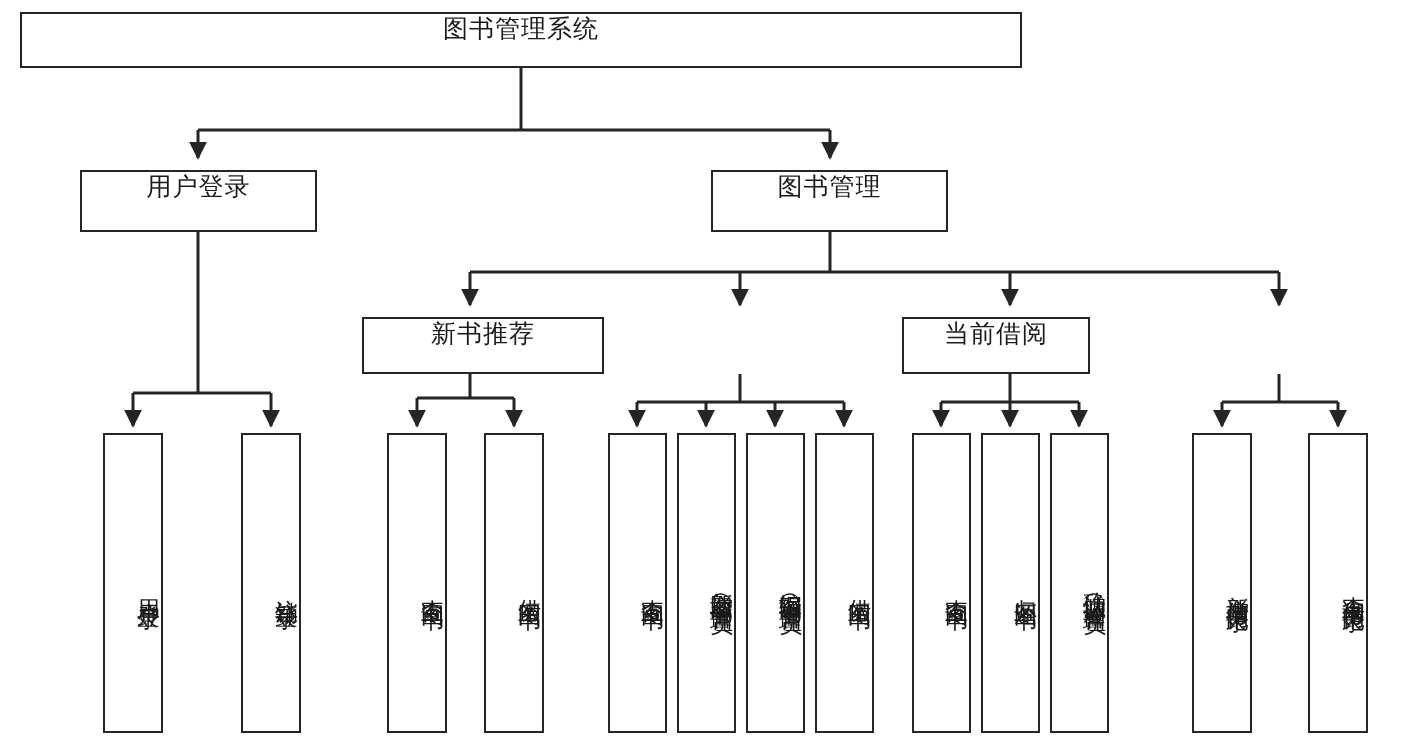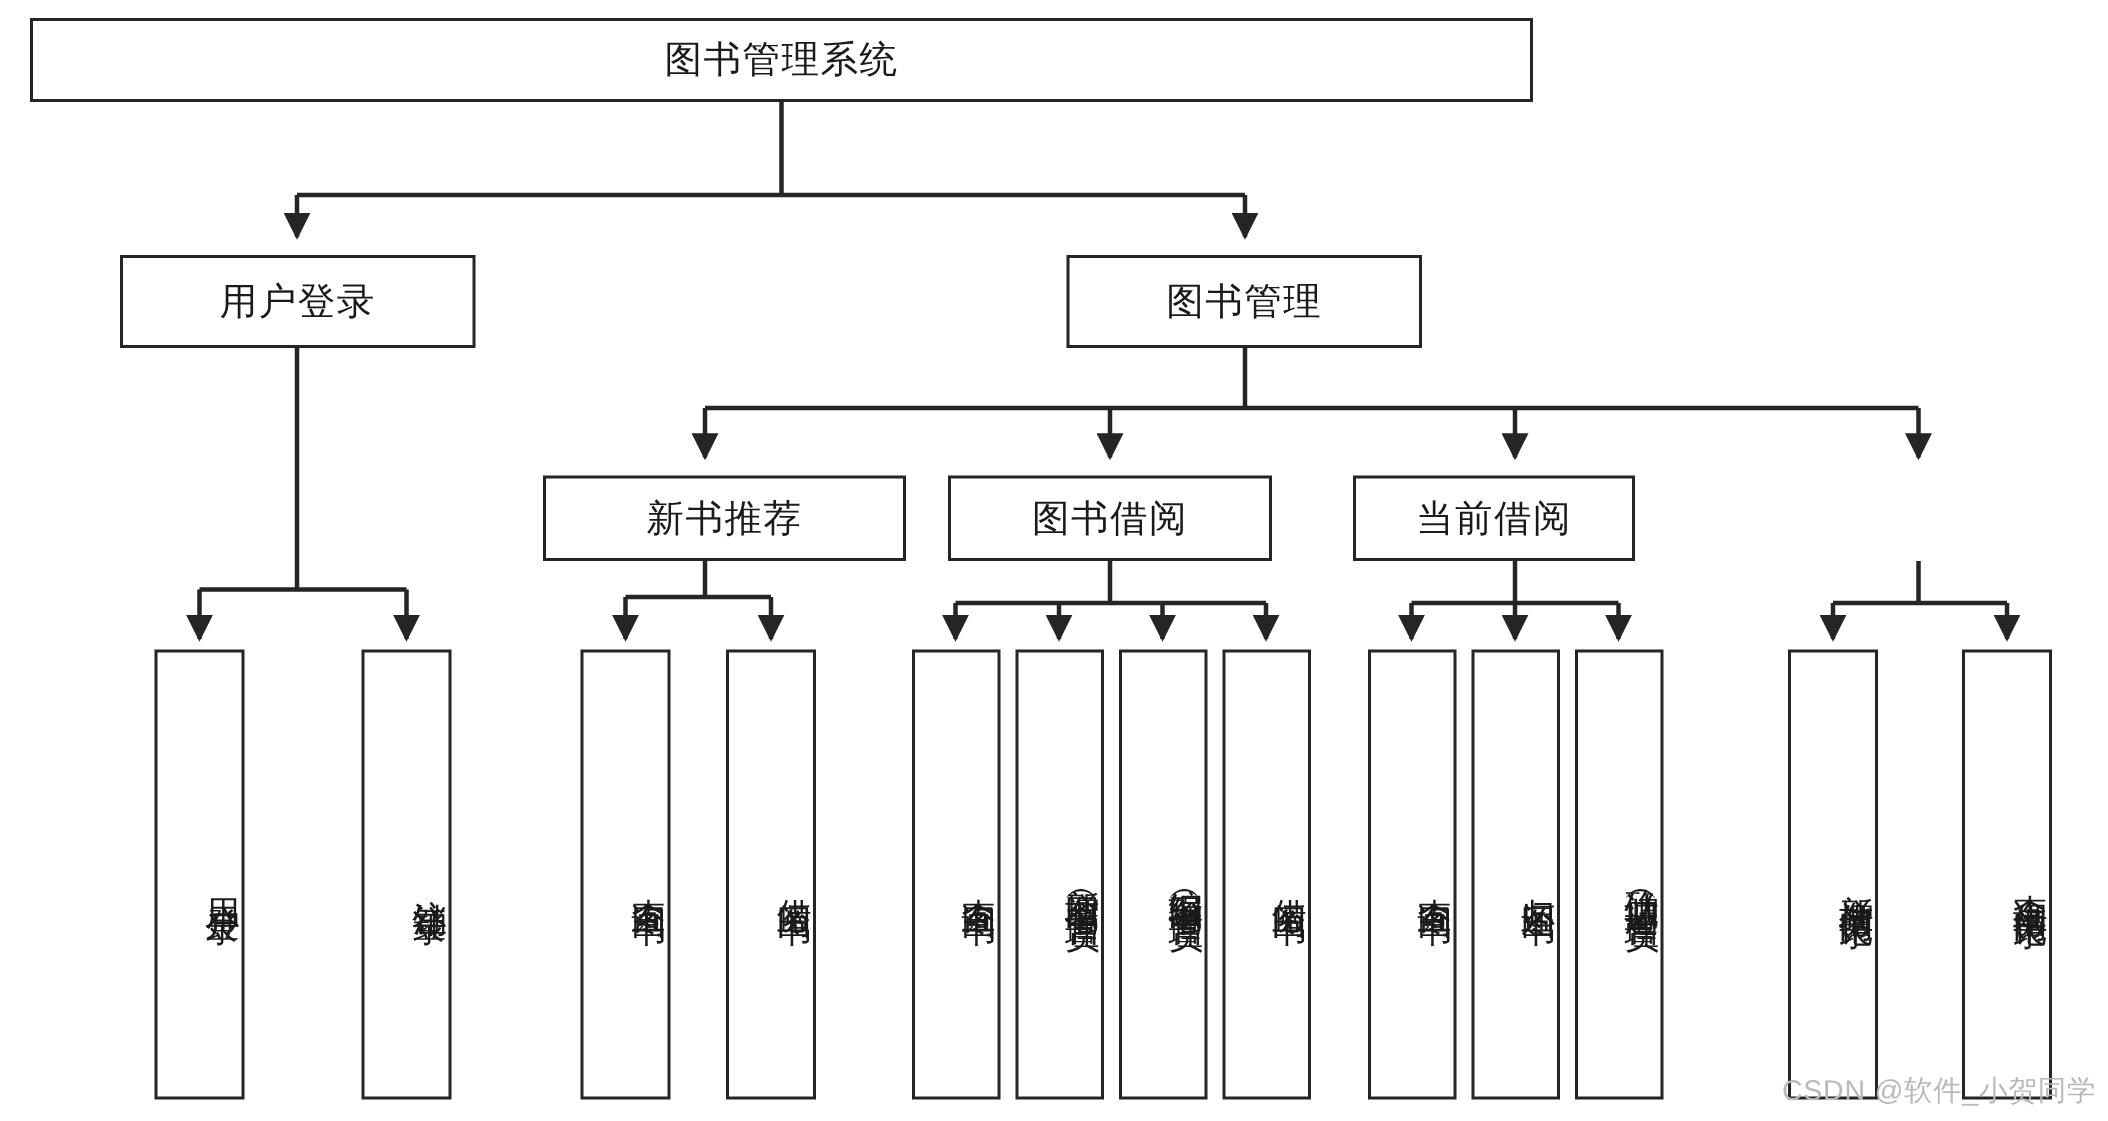--- a/index.html
+++ b/index.html
@@ -24,21 +24,21 @@
     width: 1405px;
     height: 747px;
     pointer-events: none;
   }
   .node {
     position: absolute;
     box-sizing: border-box;
     border: 2.5px solid #252525;
     background: #ffffff;
     display: flex;
-    align-items: center;
+    align-items: flex-start;
     justify-content: center;
     color: #1a1a1a;
     z-index: 2;
   }
   .node.horiz {
     font-size: 25px;
     letter-spacing: 1px;
   }
   .node.vert {
     writing-mode: vertical-rl;
@@ -127,23 +127,20 @@
   <div class="node horiz" style="left:80px; top:170px; width:237px; height:62px;">
     <span class="node-label">用户登录</span>
   </div>
   <div class="node horiz" style="left:711px; top:170px; width:237px; height:62px;">
     <span class="node-label">图书管理</span>
   </div>
 
   <div class="node horiz" style="left:362px; top:317px; width:242px; height:57px;">
     <span class="node-label">新书推荐</span>
   </div>
-  <div class="node horiz" style="left:632px; top:317px; width:216px; height:57px;">
-    <span class="node-label">图书借阅</span>
-  </div>
   <div class="node horiz" style="left:902px; top:317px; width:188px; height:57px;">
     <span class="node-label">当前借阅</span>
   </div>
 
   <div class="node vert" style="left:103px; top:433px; width:60px; height:300px;">
     <span class="node-label">用户登录</span>
   </div>
   <div class="node vert" style="left:241px; top:433px; width:60px; height:300px;">
     <span class="node-label">注销登录</span>
   </div>
@@ -178,15 +175,14 @@
     <span class="node-label">确认归还（管理员）</span>
   </div>
 
   <div class="node vert" style="left:1192px; top:433px; width:60px; height:300px;">
     <span class="node-label">新增借阅记录</span>
   </div>
   <div class="node vert" style="left:1308px; top:433px; width:60px; height:300px;">
     <span class="node-label">查询借阅记录</span>
   </div>
 
-  <div class="watermark">CSDN @软件_小贺同学</div>
 
 </div>
 
 </body></html>

